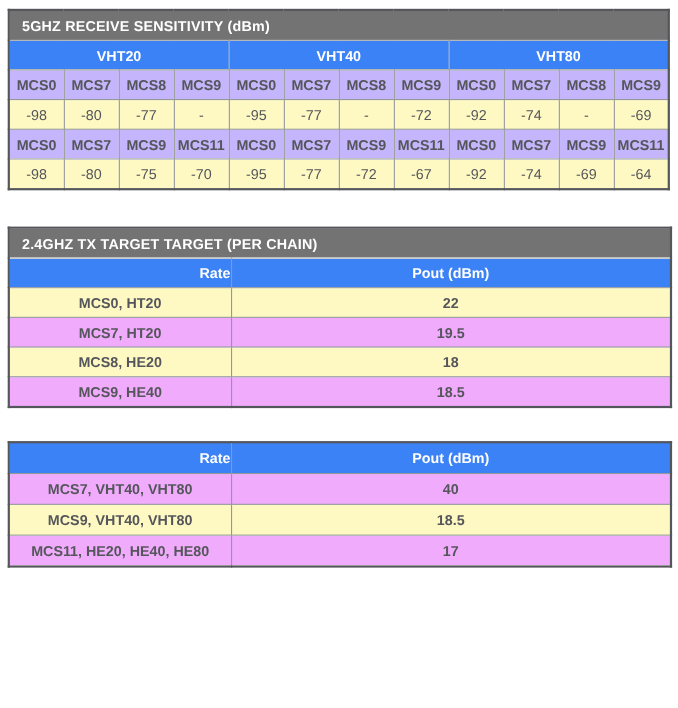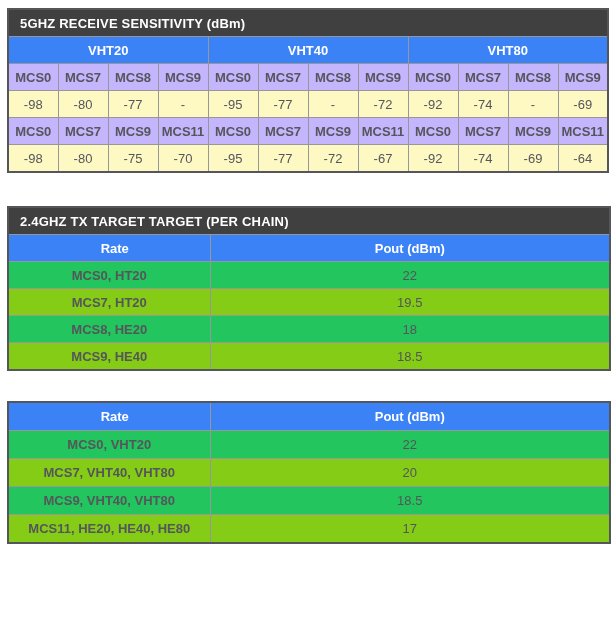--- a/index.html
+++ b/index.html
@@ -26,50 +26,50 @@
     border: 1px solid #95979A;
     text-align: center;
     vertical-align: middle;
     color: #55565B;
     padding: 0;
     height: 26px;
     overflow: hidden;
     white-space: nowrap;
   }
   tr.title-row td {
-    background: #404040;
+    background: #737373;
     color: #ffffff;
     font-weight: bold;
     text-align: left;
     padding-left: 11px;
     letter-spacing: 0.2px;
     height: 26px;
     margin-left: 32px;
   }
   tr.band-row td {
     background: #3b82f6;
     color: #ffffff;
     font-weight: bold;
   }
   tr.band-row td.rate-head {
-    text-align: center;
+    text-align: right;
     padding-left: 11px;
   }
   tr.mcs-row td {
     background: #c4b5fd;
     font-weight: bold;
   }
   tr.val-row td {
     background: #fef9c3;
     font-weight: normal;
   }
   tr.data-row td.rate-cell { font-weight: bold; }
-  tr.data-row td.pout-cell { font-weight: normal; }
-  tr.data-row.alt td { background: #22c55e; }
-  tr.data-row.plain td { background: #84cc16; }
+  tr.data-row td.pout-cell { font-weight: bold; }
+  tr.data-row.alt td { background: #fef9c3; }
+  tr.data-row.plain td { background: #f0abfc; }
   #rx5-table { margin-bottom: 33px; }
   #tx24-table { margin-bottom: 30px; }
   #tx24-table td, #tx5-table td { height: 26px; }
   #tx5-table td { height: 27px; }
 </style>
 </head>
 <body>
 
 <div class="page">
 
@@ -177,27 +177,23 @@
   <table class="spec" id="tx5-table">
     <colgroup>
         <col style="width:202px">
         <col style="width:400px">
       </colgroup>
     <tbody>
       <tr class="band-row">
         <td class="rate-head">Rate</td>
         <td>Pout (dBm)</td>
       </tr>
-      <tr class="data-row alt">
-        <td class="rate-cell">MCS0, VHT20</td>
-        <td class="pout-cell">22</td>
-      </tr>
       <tr class="data-row plain">
         <td class="rate-cell">MCS7, VHT40, VHT80</td>
-        <td class="pout-cell">20</td>
+        <td class="pout-cell">40</td>
       </tr>
       <tr class="data-row alt">
         <td class="rate-cell">MCS9, VHT40, VHT80</td>
         <td class="pout-cell">18.5</td>
       </tr>
       <tr class="data-row plain">
         <td class="rate-cell">MCS11, HE20, HE40, HE80</td>
         <td class="pout-cell">17</td>
       </tr>
     </tbody>

